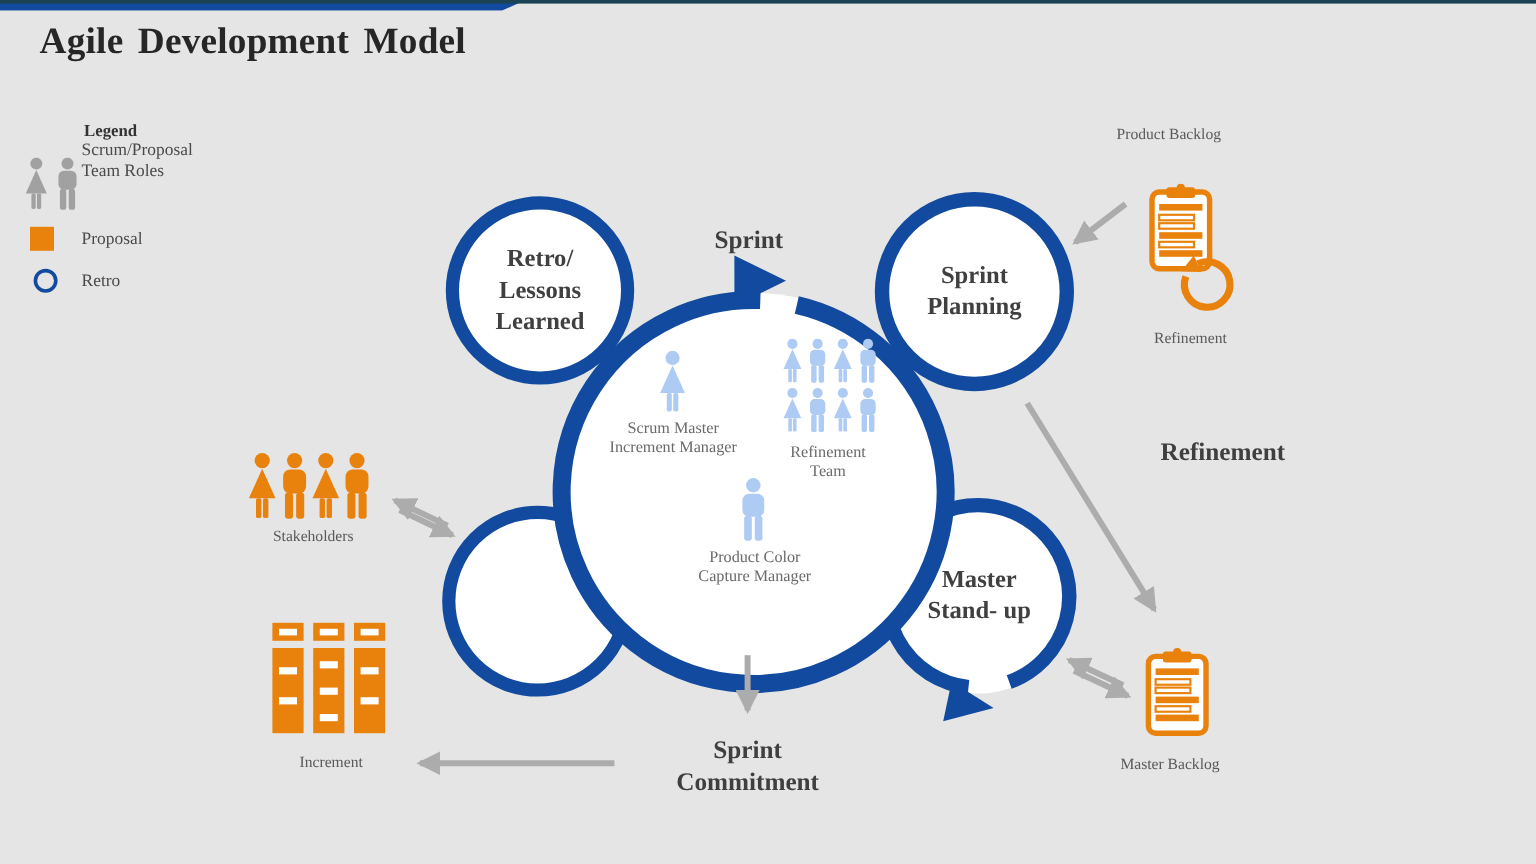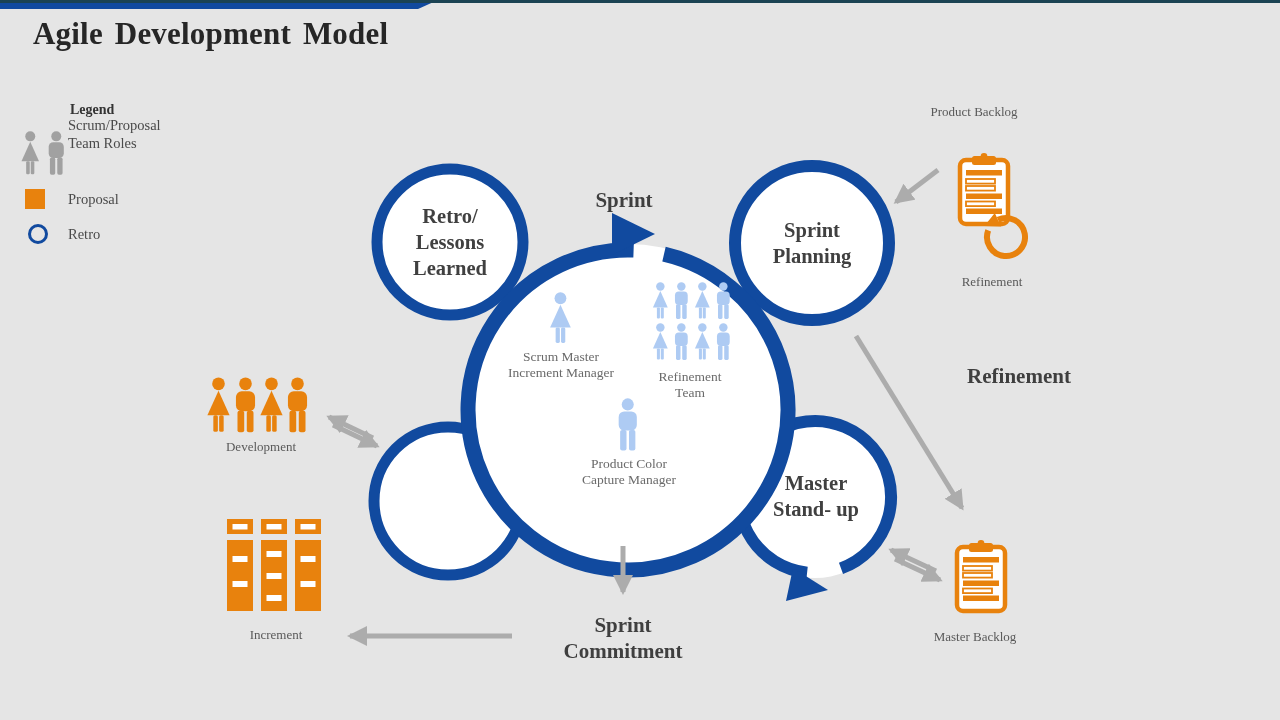--- a/index.html
+++ b/index.html
@@ -180,19 +180,19 @@
   <div class="lbl role" style="left:561px;top:349px">Scrum Master
 Increment Manager</div>
   <div class="lbl role" style="left:690px;top:369px">Refinement
 Team</div>
   <div class="lbl role" style="left:629px;top:456px">Product Color
 Capture Manager</div>
 
   <div class="lbl" style="left:974px;top:104px">Product Backlog</div>
   <div class="lbl" style="left:992px;top:274px">Refinement</div>
   <div class="lbl bold" style="left:1019px;top:363px">Refinement</div>
-  <div class="lbl" style="left:261px;top:439px">Development</div>
+  <div class="lbl" style="left:261px;top:439px">Stakeholders</div>
   <div class="lbl" style="left:276px;top:627px">Increment</div>
   <div class="lbl bold" style="left:623px;top:612px">Sprint
 Commitment</div>
   <div class="lbl" style="left:975px;top:629px">Master Backlog</div>
 
 </div>
 
 </body></html>

